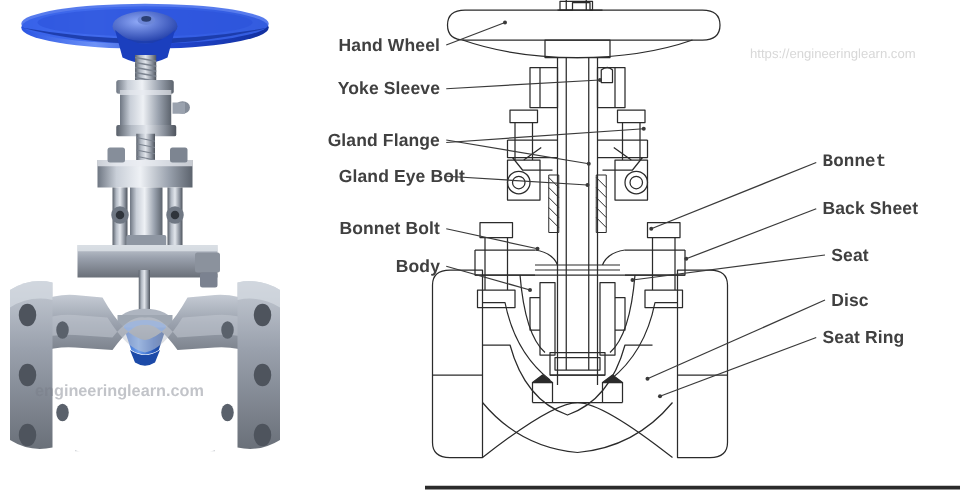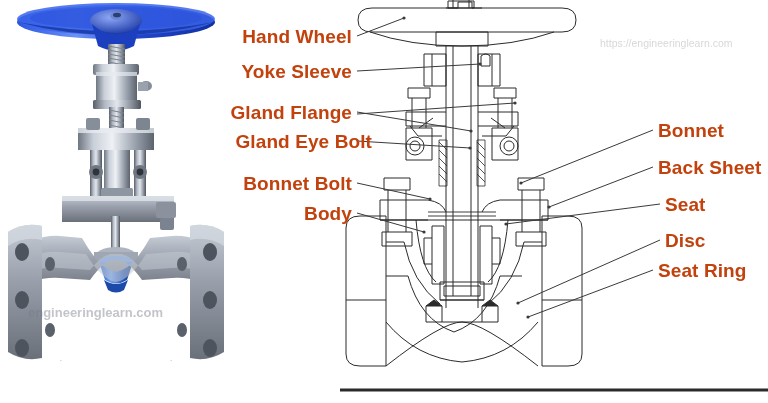--- a/index.html
+++ b/index.html
@@ -8,21 +8,21 @@
 
   #stage{position:absolute;left:0;top:0;width:768px;height:403px;background:#fff;}
 
   
   #photo{position:absolute;left:0;top:0;width:232px;height:361px;overflow:hidden;}
 
   
   #drawing{position:absolute;left:340px;top:0;width:428px;height:403px;overflow:hidden;}
 
   
-  .lbl{position:absolute;color:#c2410c;font-weight:bold;font-size:19px;
+  .lbl{position:absolute;color:#404040;font-weight:bold;font-size:14px;
        line-height:17px;white-space:nowrap;letter-spacing:.1px;}
   .lbl.r{transform:translate(-100%,-50%);}   
   .lbl.l{transform:translate(0,-50%);}       
 
   .wm{position:absolute;color:#d8d8d8;font-size:10.5px;white-space:nowrap;}
   .wm2{position:absolute;color:rgba(120,125,135,.45);font-size:13px;
        font-weight:bold;white-space:nowrap;}
 
   svg{display:block;}
 </style>
@@ -332,21 +332,21 @@
     </g>
   </svg>
 
   <div class="lbl r" style="left:352px;top:36px;">Hand Wheel</div>
   <div class="lbl r" style="left:352px;top:71px;">Yoke Sleeve</div>
   <div class="lbl r" style="left:352px;top:112px;">Gland Flange</div>
   <div class="lbl r" style="left:372px;top:141px;">Gland Eye Bolt</div>
   <div class="lbl r" style="left:352px;top:183px;">Bonnet Bolt</div>
   <div class="lbl r" style="left:352px;top:213px;">Body</div>
 
-  <div class="lbl l" style="left:658px;top:130px;">Bonnet</div>
+  <div class="lbl l" style="left:658px;top:130px;font-family:Liberation Mono, monospace;">Bonnet</div>
   <div class="lbl l" style="left:658px;top:167px;">Back Sheet</div>
   <div class="lbl l" style="left:665px;top:204px;">Seat</div>
   <div class="lbl l" style="left:665px;top:240px;">Disc</div>
   <div class="lbl l" style="left:658px;top:270px;">Seat Ring</div>
 
   <div class="wm" style="left:600px;top:9px;margin-top:28px;">https://engineeringlearn.com</div>
 
 </div>
 
 </body></html>

